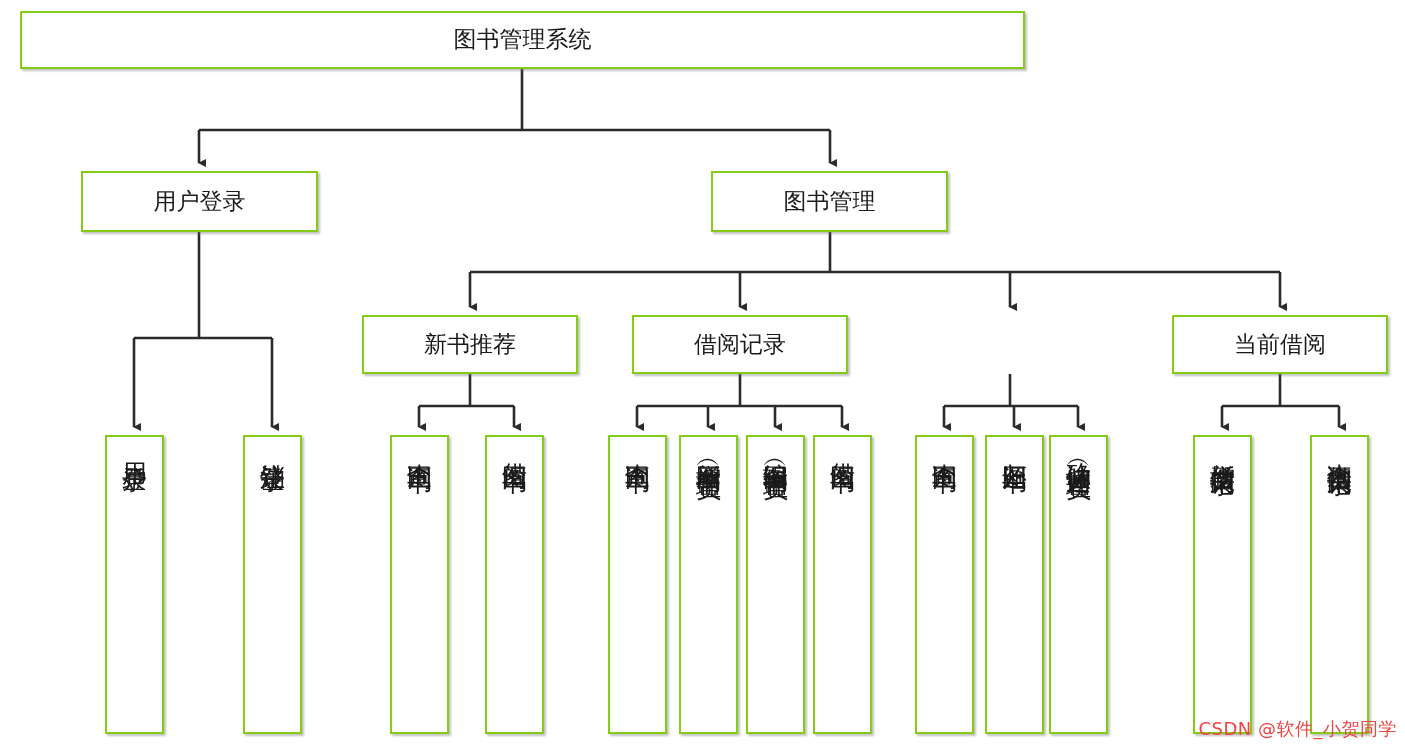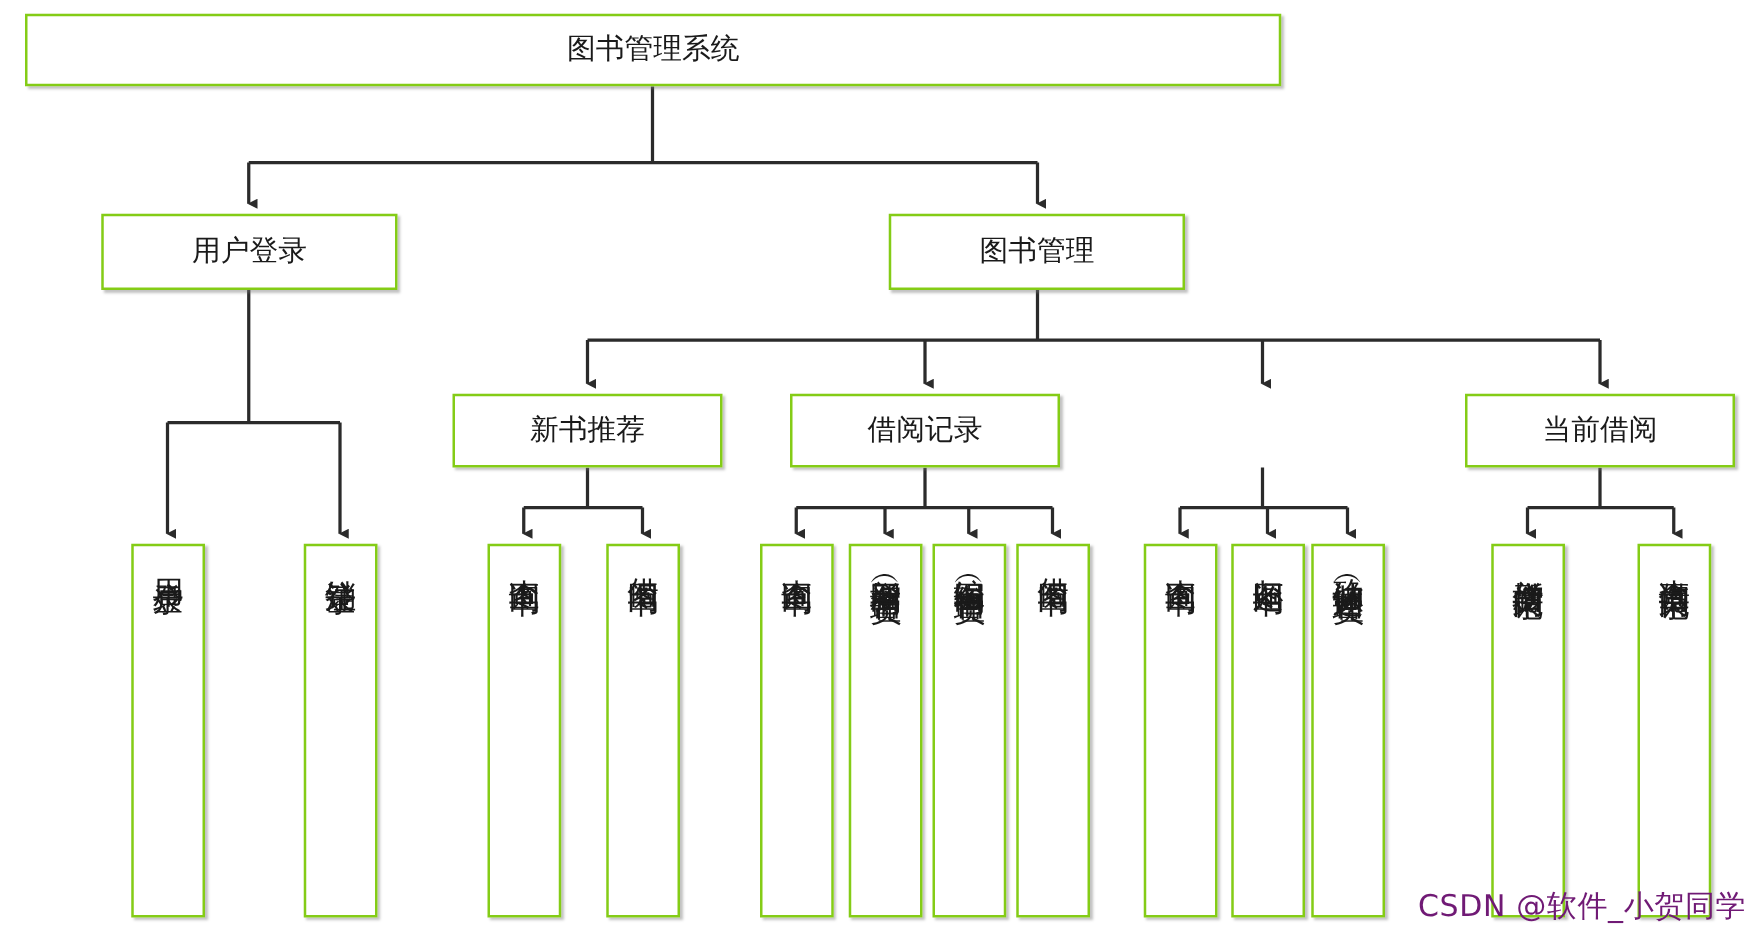--- a/index.html
+++ b/index.html
@@ -54,22 +54,22 @@
     writing-mode: vertical-rl;
     text-orientation: upright;
     font-size: 25px;
     letter-spacing: 2px;
     line-height: 1;
   }
   #watermark {
     position: absolute;
     right: 8px;
     bottom: 6px;
-    font-size: 24px;
-    color: #701a75;
+    font-size: 18px;
+    color: #ef4444;
     white-space: nowrap;
     letter-spacing: 0.5px;
   }
 </style>
 </head>
 <body>
 
 <div id="diagram-root">
 
   <svg class="connector-layer" viewBox="0 0 1405 747" xmlns="http://www.w3.org/2000/svg">

